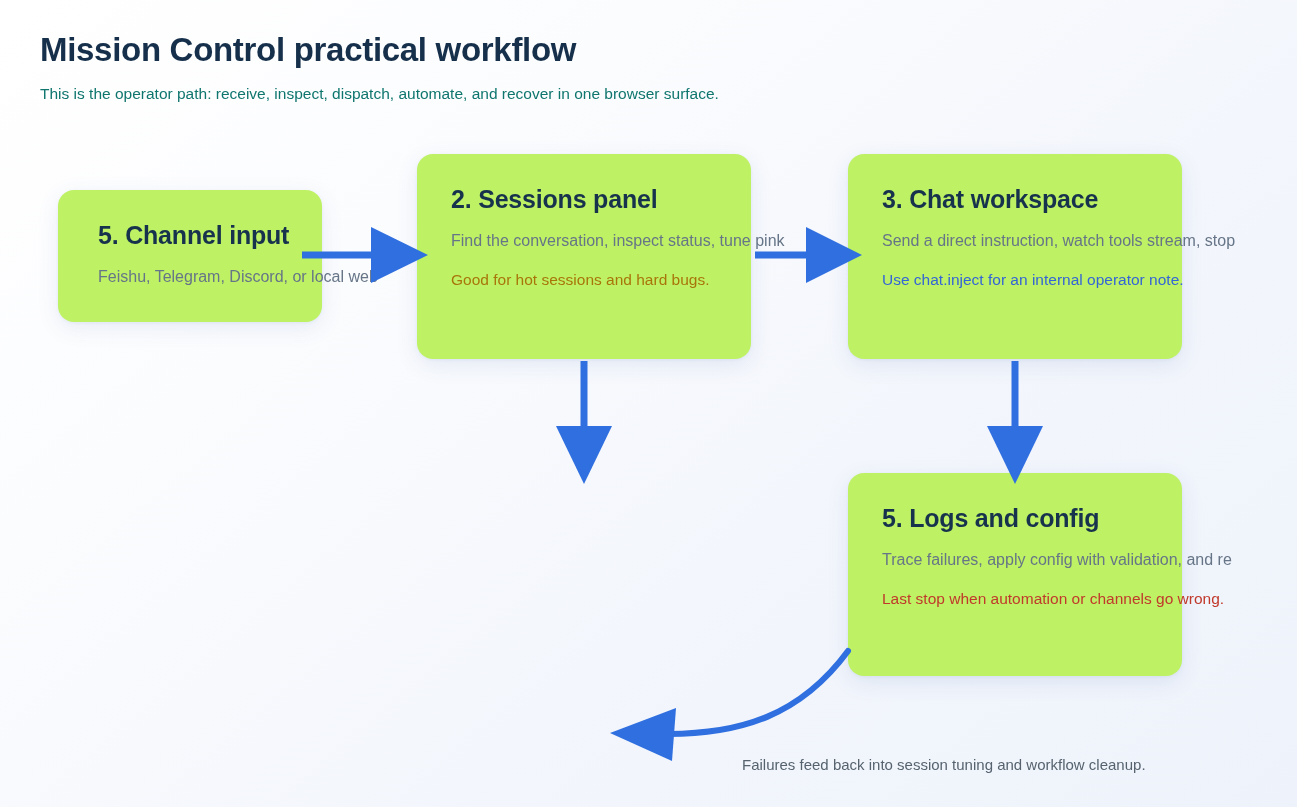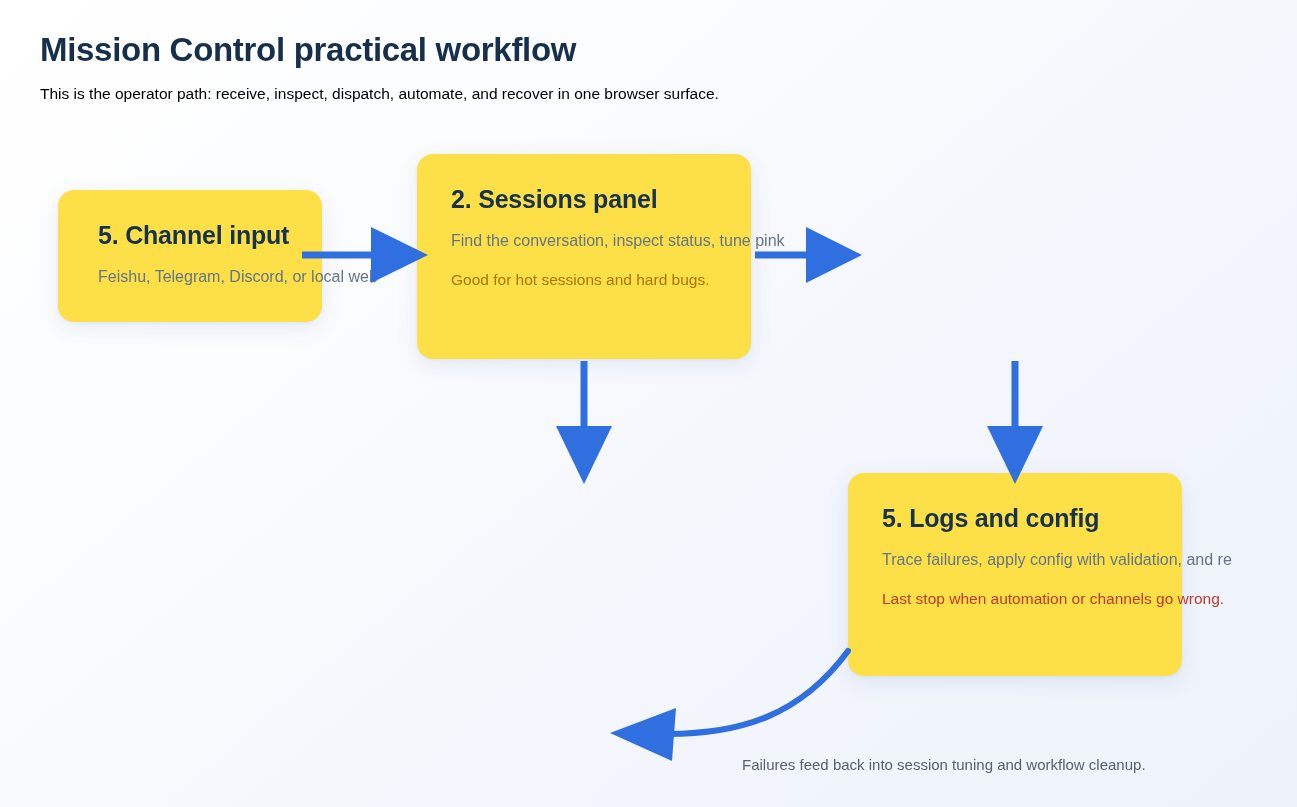--- a/index.html
+++ b/index.html
@@ -26,21 +26,21 @@
     font-size: 33px;
     font-weight: bold;
     color: #16304b;
     letter-spacing: -0.3px;
     margin: 0;
     line-height: 1.2;
     white-space: nowrap;
   }
   .page-subtitle {
     font-size: 15.5px;
-    color: #000000;
+    color: #0f766e;
     margin: 14px 0 0 0;
     line-height: 1.3;
     white-space: nowrap;
   }
 
   
   .canvas {
     position: absolute;
     left: 0;
     top: 16px;
@@ -53,21 +53,21 @@
     top: 0;
     width: 1297px;
     height: 807px;
     pointer-events: none;
     z-index: 3;
   }
 
   
   .card {
     position: absolute;
-    background: #fde047;
+    background: #bef264;
     border-radius: 16px;
     box-shadow: 0 6px 22px rgba(40, 80, 160, 0.10),
                 0 1px 3px rgba(40, 80, 160, 0.06);
     z-index: 2;
   }
   .card-inner {
     position: absolute;
     left: 34px;
     top: 0;
     width: 900px;
@@ -142,20 +142,27 @@
   </div>
 
   <div class="card" id="card-2">
     <div class="card-inner">
       <div class="card-title">2. Sessions panel</div>
       <div class="card-desc">Find the conversation, inspect status, tune pink</div>
       <div class="card-note note-amber">Good for hot sessions and hard bugs.</div>
     </div>
   </div>
 
+  <div class="card" id="card-3">
+    <div class="card-inner">
+      <div class="card-title">3. Chat workspace</div>
+      <div class="card-desc">Send a direct instruction, watch tools stream, stop</div>
+      <div class="card-note note-blue">Use chat.inject for an internal operator note.</div>
+    </div>
+  </div>
 
 
   <div class="card" id="card-5">
     <div class="card-inner">
       <div class="card-title">5. Logs and config</div>
       <div class="card-desc">Trace failures, apply config with validation, and re</div>
       <div class="card-note note-red">Last stop when automation or channels go wrong.</div>
     </div>
   </div>
 

